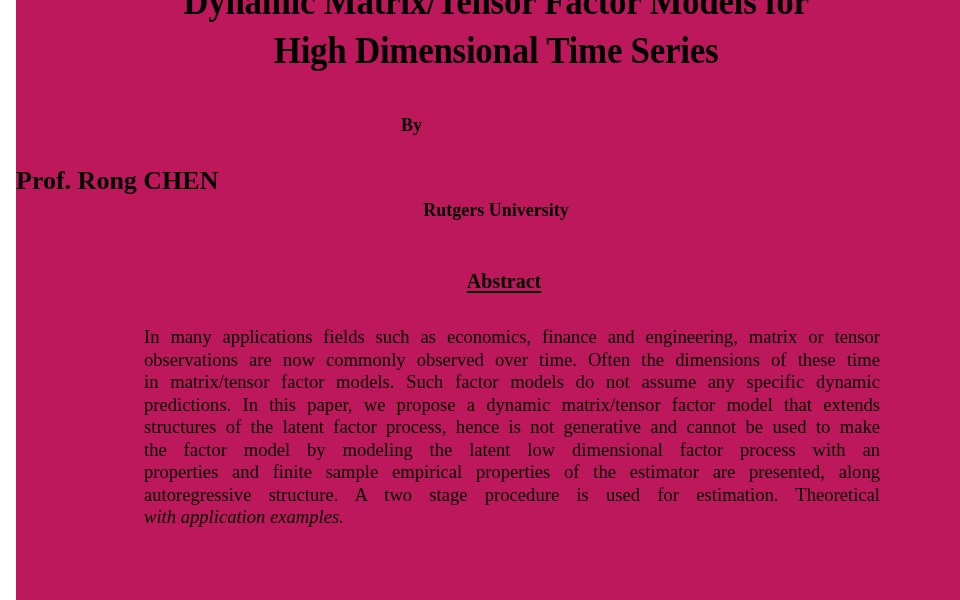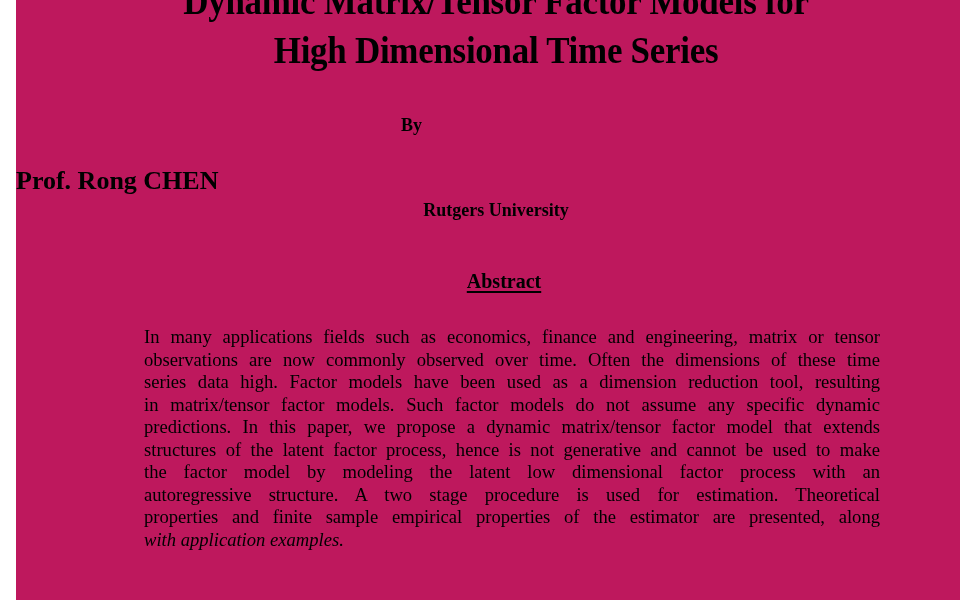--- a/index.html
+++ b/index.html
@@ -113,23 +113,22 @@
   <div class="author">Prof. Rong CHEN</div>
   <div class="affiliation">Rutgers University</div>
 
   <div class="abstract-heading">
     <span>Abstract</span>
   </div>
 
   <div class="abstract-body">
     <span class="line">In many applications fields such as economics, finance and engineering, matrix or tensor</span>
     <span class="line">observations are now commonly observed over time. Often the dimensions of these time</span>
-    <span class="line">series data high. Factor models have been used as a dimension reduction tool, resulting</span>
     <span class="line">in matrix/tensor factor models. Such factor models do not assume any specific dynamic</span>
     <span class="line">predictions. In this paper, we propose a dynamic matrix/tensor factor model that extends</span>
     <span class="line">structures of the latent factor process, hence is not generative and cannot be used to make</span>
     <span class="line">the factor model by modeling the latent low dimensional factor process with an</span>
+    <span class="line">properties and finite sample empirical properties of the estimator are presented, along</span>
     <span class="line">autoregressive structure. A two stage procedure is used for estimation. Theoretical</span>
-    <span class="line">properties and finite sample empirical properties of the estimator are presented, along</span>
     <span class="line last">with application examples.</span>
   </div>
 
 </div>
 
 </body></html>

